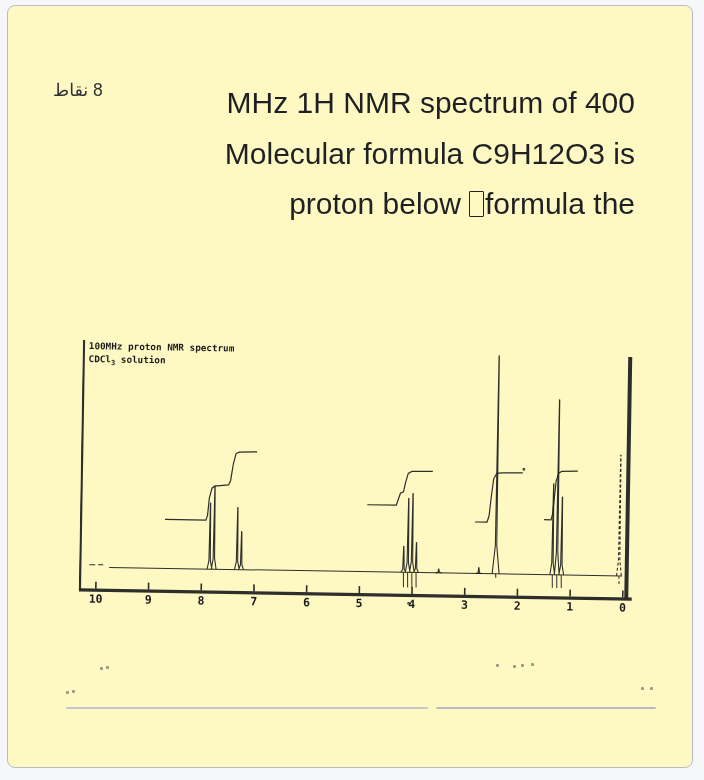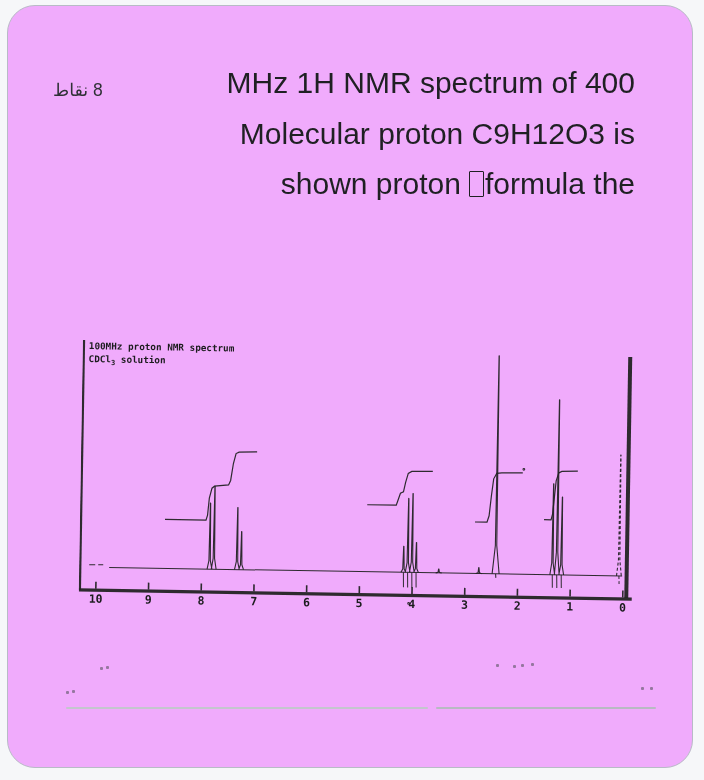--- a/index.html
+++ b/index.html
@@ -3,30 +3,30 @@
 <meta charset="utf-8">
 <style>
   html,body{margin:0;padding:0;}
   body{
     width:704px;height:780px;position:relative;overflow:hidden;
     background:#f6f7f9;
     font-family:"Liberation Sans", sans-serif;
   }
   .card{
     position:absolute;left:7px;top:5px;width:686px;height:763px;
-    background:#f0abfc;border:1.5px solid #b8bbc6;border-radius:28px;
+    background:#fef9c3;border:1.5px solid #b8bbc6;border-radius:8px;
     box-sizing:border-box;
   }
   .points{
     position:absolute;left:45px;top:74px;
     font-size:17.5px;color:#2f3136;letter-spacing:.2px;
     direction:rtl;
   }
   .qtext{
-    position:absolute;right:57px;left:140px;top:52px;
+    position:absolute;right:57px;left:140px;top:72px;
     text-align:right;direction:ltr;
     font-size:30px;line-height:50.7px;color:#1f2023;
     font-weight:400;
   }
   .tofu{
     display:inline-block;width:13px;height:24px;
     border:1.8px solid #1f2023;border-radius:1px;
     margin:0 1px -3px 8px;vertical-align:baseline;
   }
   .spectrum{
@@ -43,22 +43,22 @@
 </style>
 </head>
 <body>
 
 <div class="card">
 
   <div class="points">8 نقاط</div>
 
   <div class="qtext">
     <div>MHz 1H NMR spectrum of 400</div>
-    <div>Molecular proton C9H12O3 is</div>
-    <div><span>shown proton</span><span class="tofu"></span><span>formula the</span></div>
+    <div>Molecular formula C9H12O3 is</div>
+    <div><span>proton below</span><span class="tofu"></span><span>formula the</span></div>
   </div>
 
   <div class="spectrum">
     <svg id="spec-svg" width="558" height="272" viewBox="0 0 558 272">
       <text class="scanlabel" x="6" y="12" font-size="9.3">100MHz proton NMR spectrum</text>
       <text class="scanlabel" x="6" y="25" font-size="9.3"><tspan>CDCl</tspan><tspan font-size="7" dy="2.5">3</tspan><tspan dy="-2.5"> solution</tspan></text>
       <g id="spec-render">
           <polyline points="85,181 126,181 127.5,176 129,159 131.5,149 134,147 148,145.5 150,141 152.5,124 155,114 158,112.5 176,112" stroke-width="1.2" class="chart-ink"></polyline>
           <polyline points="287,163 316,163 318,157 320,151 323,149.5 325,140 327.5,131 331,129 352,128.5" stroke-width="1.2" class="chart-ink"></polyline>
           <polyline points="395,178.5 407,178.5 409,172 411,152 413,135 416,129.5 421,129 442,128.5" stroke-width="1.2" class="chart-ink"></polyline>

